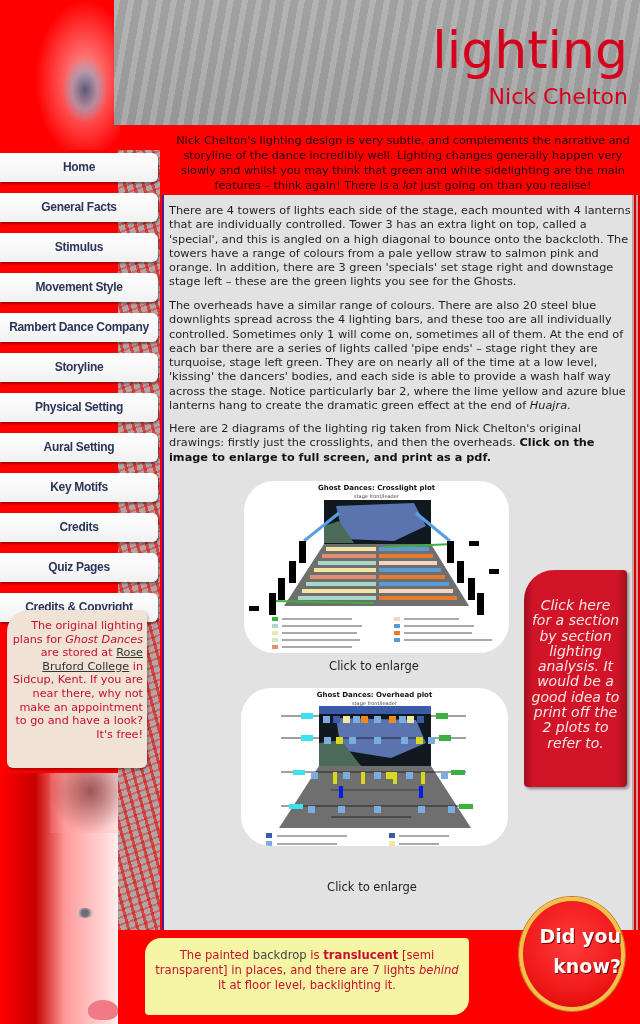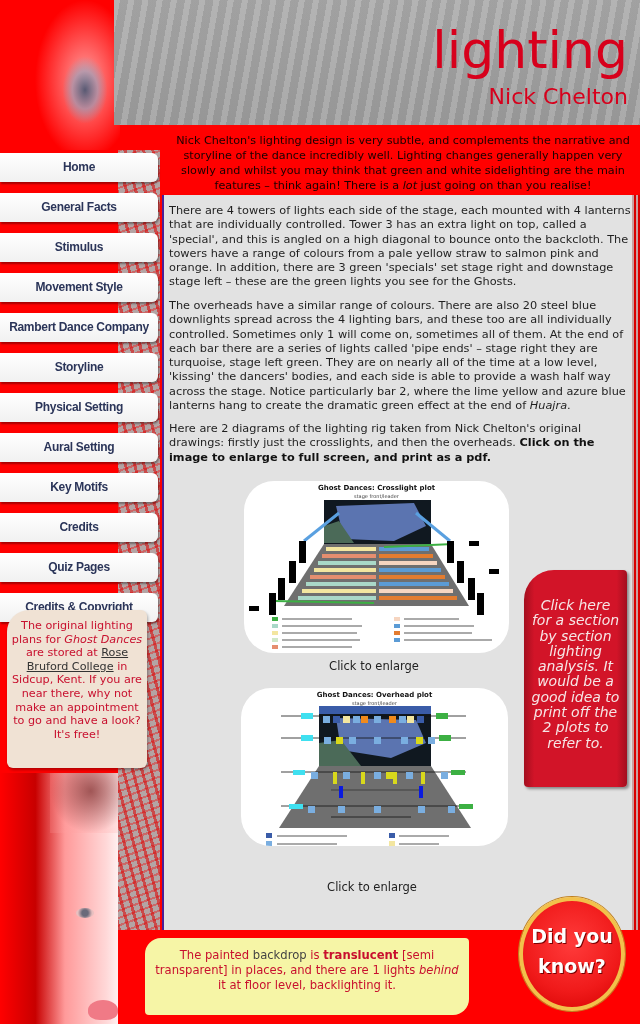--- a/index.html
+++ b/index.html
@@ -81,21 +81,21 @@
       font-family: "Liberation Sans", sans-serif; font-weight: bold;
       font-size: 12px; color: #2b3559; letter-spacing: -0.3px;
       cursor: pointer;
     }
     
     .info-box {
       position: absolute; left: 7px; top: 610px; width: 140px; height: 158px;
       background: #f0e2d4; border-radius: 22px 6px 6px 6px;
       box-shadow: 1px 2px 3px rgba(0,0,0,0.3);
       padding: 9px 4px 0 4px;
-      text-align: center; font-size: 11.2px; line-height: 13.6px; color: #c8102e;
+      text-align: right; font-size: 11.2px; line-height: 13.6px; color: #c8102e;
     }
     .info-box a { color: #333; text-decoration: underline; }
     
     .content {
       position: absolute; left: 162px; top: 195px; width: 470px; height: 735px;
       background: #e2e2e2;
       border-left: 2px solid #4c1d95;
     }
     .para {
       position: absolute; left: 5px; width: 462px;
@@ -142,21 +142,21 @@
       padding: 10px 8px 0 8px; text-align: center;
       font-size: 11.6px; line-height: 14.8px; color: #c8102e;
     }
     .bottom-note a { color: #444; }
     .dyk {
       position: absolute; left: 519px; top: 897px; width: 106px; height: 114px;
       border-radius: 50%;
       background: radial-gradient(circle at 50% 40%, #ff3b3b 0%, #f01a1a 60%, #d40000 100%);
       border: 4px solid #f2c14b;
       box-shadow: 0 0 0 1px #c08020;
-      color: #fff; text-align: center;
+      color: #fff; text-align: right;
       font-family: "DejaVu Sans", sans-serif; font-weight: bold;
       font-size: 19px; line-height: 30px; padding-top: 20px;
       text-shadow: 1px 1px 0 #700;
     }
     svg { display: block; }
   </style>
 </head>
 <body>
 
 <div class="left-bg"></div>
@@ -349,19 +349,19 @@
           <rect x="158" y="171" width="100" height="2" fill="#aaa"></rect>
       </g>
     </svg>
   </div>
   <div class="caption c2">Click to enlarge</div>
 </main>
 
 <div class="callout">Click here for a section by section lighting analysis. It would be a good idea to print off the 2 plots to refer to.</div>
 
 <div class="bottom-note">
-  <span>The painted </span><a>backdrop</a><span> is </span><b>translucent</b><span>  [semi transparent] in places, and there are 1 lights </span><em>behind</em><span> it at floor level, backlighting it.</span>
+  <span>The painted </span><a>backdrop</a><span> is </span><b>translucent</b><span>  [semi transparent] in places, and there are 7 lights </span><em>behind</em><span> it at floor level, backlighting it.</span>
 </div>
 
 <div class="dyk">
   <div>Did you</div>
   <div>know?</div>
 </div>
 
 </body></html>

